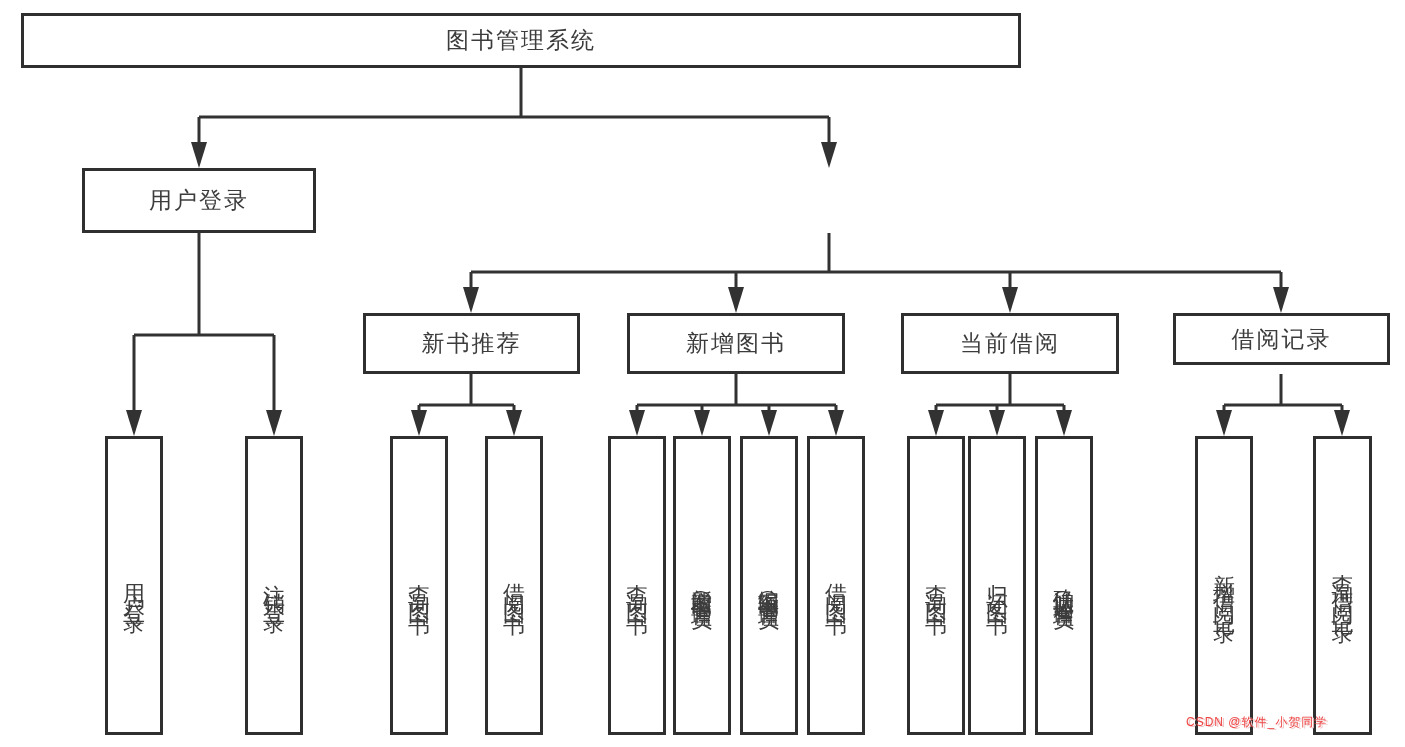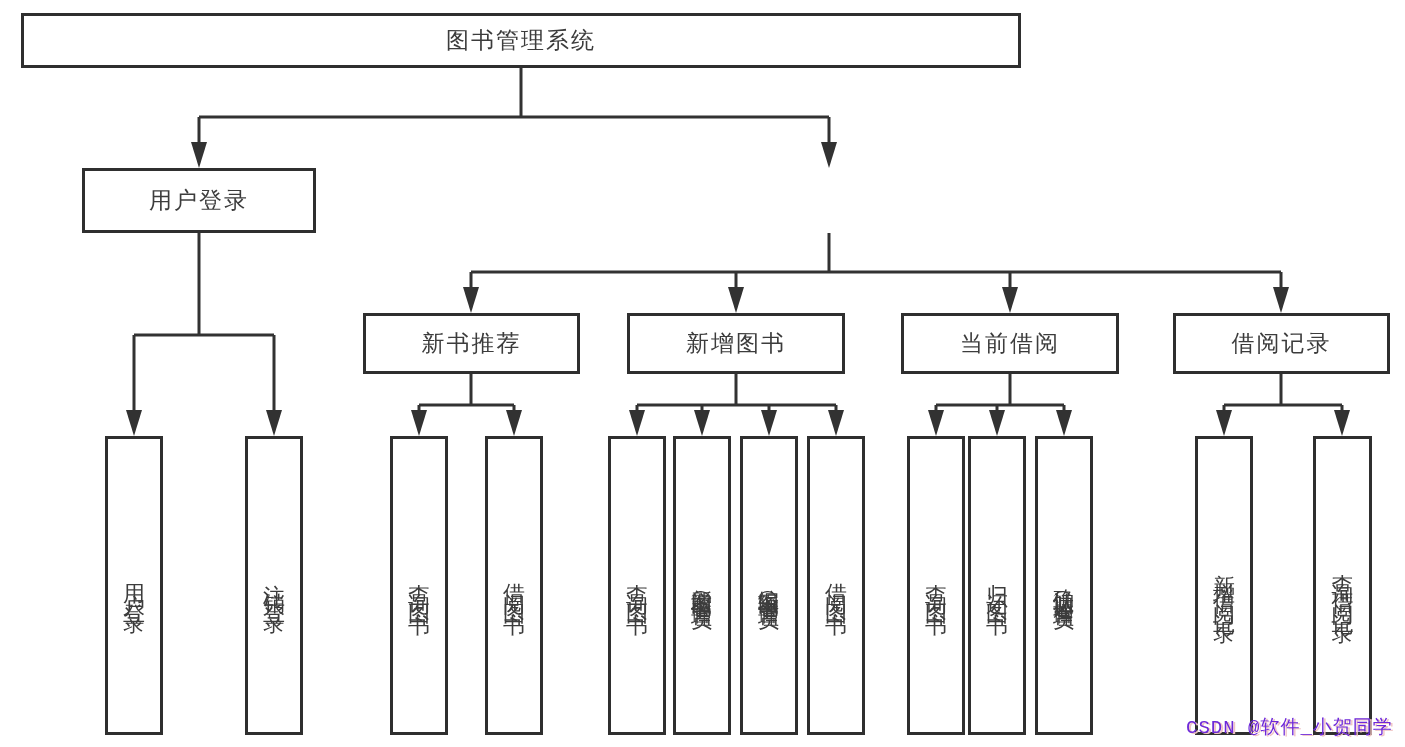--- a/index.html
+++ b/index.html
@@ -51,27 +51,26 @@
     line-height: 1.1;
   }
   .vtext.dense {
     letter-spacing: 3px;
     font-size: 21px;
   }
   .watermark {
     position: absolute;
     left: 1186px;
     top: 714px;
-    font-size: 19px;
-    color: #6d28d9;
+    font-size: 12px;
+    color: #ef4444;
     letter-spacing: 1px;
     text-shadow: 2px 1px 0 #efc3c3;
     white-space: nowrap;
     z-index: 5;
-    font-family: Liberation Mono, monospace;
   }
 </style>
 </head>
 <body>
 
 <div class="stage">
 
   <svg class="wires" viewBox="0 0 1405 747" xmlns="http://www.w3.org/2000/svg">
     <path d="M521 68 V117 M199 117 H829 M199 117 V146 M829 117 V146"></path>
     <path d="M199 233 V335 M134 335 H274 M134 335 V414 M274 335 V414"></path>
@@ -114,21 +113,21 @@
 
   <div class="box" style="left:363px; top:313px; width:217px; height:61px;">
     <span class="label">新书推荐</span>
   </div>
   <div class="box" style="left:627px; top:313px; width:218px; height:61px;">
     <span class="label">新增图书</span>
   </div>
   <div class="box" style="left:901px; top:313px; width:218px; height:61px;">
     <span class="label">当前借阅</span>
   </div>
-  <div class="box" style="left:1173px; top:313px; width:217px; height:61px;">
+  <div class="box" style="left:1173px; top:313px; width:217px; height:52px;">
     <span class="label">借阅记录</span>
   </div>
 
   <div class="box leaf" style="left:105px;">
     <span class="vtext">用户登录</span>
   </div>
   <div class="box leaf" style="left:245px;">
     <span class="vtext">注销登录</span>
   </div>
 

